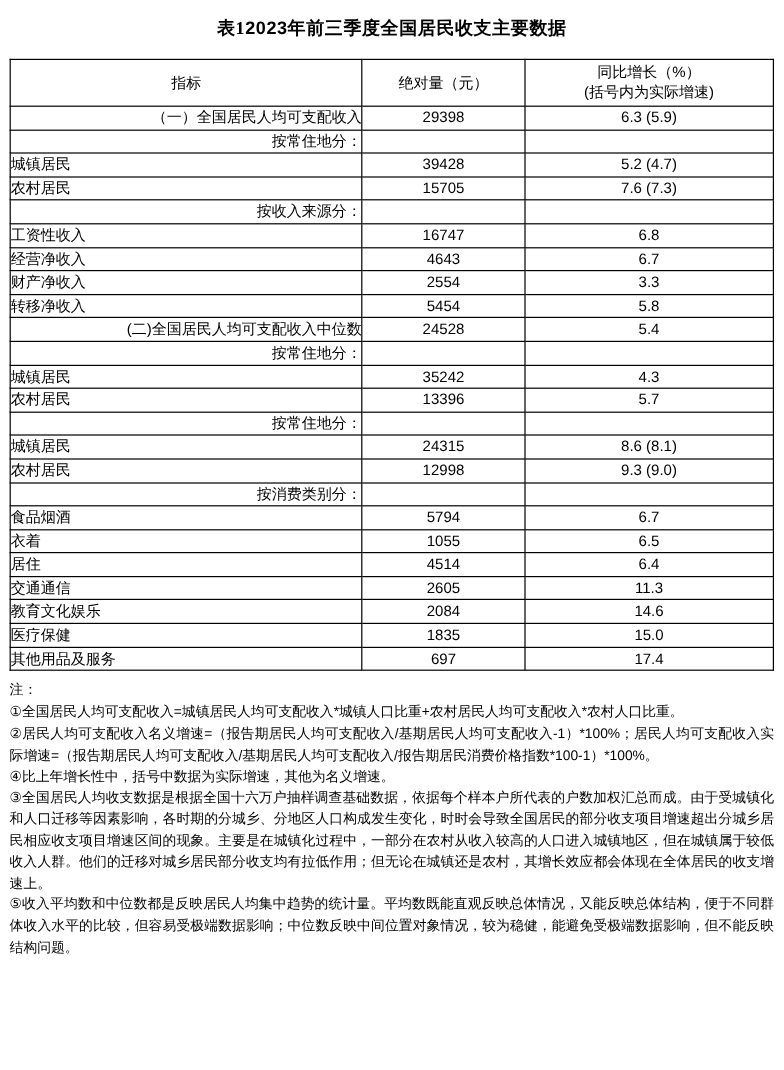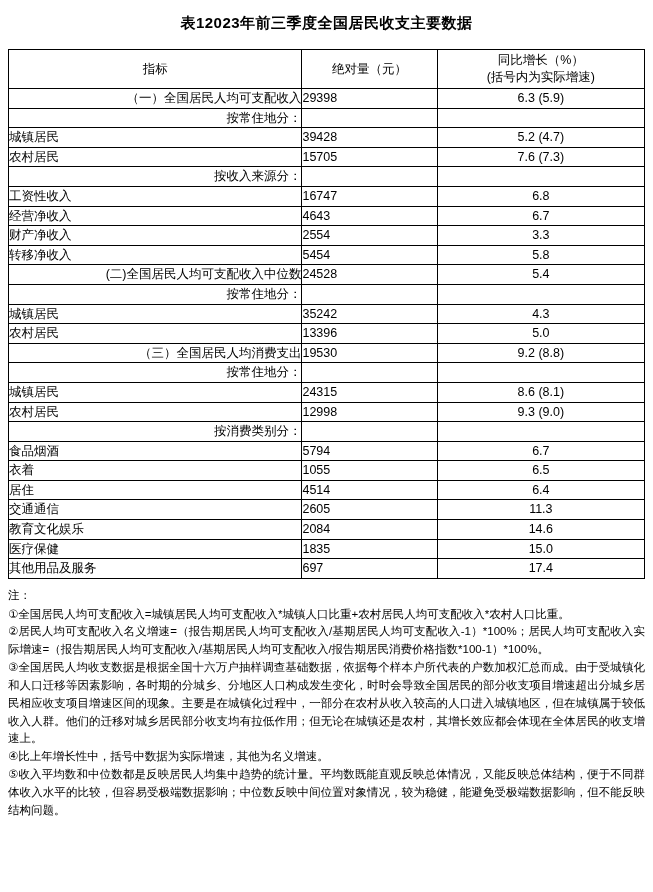--- a/index.html
+++ b/index.html
@@ -22,20 +22,21 @@
   }
   .title {
     text-align: center;
     font-size: 15px;
     font-weight: bold;
     padding: 14px 0 16px 0;
     letter-spacing: 0.5px;
   }
   .title .tnum {
     margin-right: 0;
+    font-family: Liberation Serif, serif;
   }
   table.data {
     border-collapse: collapse;
     width: 637px;
     margin: 0 auto;
     table-layout: fixed;
   }
   table.data th, table.data td {
     border: 1px solid #000000;
     padding: 0;
@@ -55,21 +56,21 @@
   table.data tbody td {
     height: 18.6px;
     font-size: 12.5px;
     line-height: 18.6px;
   }
   td.ind {
     padding-left: 6px;
     white-space: nowrap;
   }
   td.num {
-    text-align: left;
+    text-align: center;
     padding-right: 42px;
   }
   td.yoy {
     text-align: center;
     padding-right: 24px;
   }
   .indent0 { padding-left: 6px; text-align: right; }
   .indent2 { padding-left: 36px; margin-top: 36px; }
 
   .notes {
@@ -169,26 +170,21 @@
           <td class="yoy"></td>
         </tr>
         <tr>
           <td class="ind indent2">城镇居民</td>
           <td class="num">35242</td>
           <td class="yoy">4.3</td>
         </tr>
         <tr>
           <td class="ind indent2">农村居民</td>
           <td class="num">13396</td>
-          <td class="yoy">5.0</td>
-        </tr>
-        <tr>
-          <td class="ind indent0">（三）全国居民人均消费支出</td>
-          <td class="num">19530</td>
-          <td class="yoy">9.2 (8.8)</td>
+          <td class="yoy">5.7</td>
         </tr>
         <tr>
           <td class="ind indent0">按常住地分：</td>
           <td class="num"></td>
           <td class="yoy"></td>
         </tr>
         <tr>
           <td class="ind indent2">城镇居民</td>
           <td class="num">24315</td>
           <td class="yoy">8.6 (8.1)</td>
@@ -239,19 +235,19 @@
           <td class="yoy">17.4</td>
         </tr>
       </tbody>
   </table>
 
   <div class="notes">
     <p class="note-head">注：</p>
     <div id="notes-list">
         <p>①全国居民人均可支配收入=城镇居民人均可支配收入*城镇人口比重+农村居民人均可支配收入*农村人口比重。</p>
         <p>②居民人均可支配收入名义增速=（报告期居民人均可支配收入/基期居民人均可支配收入-1）*100%；居民人均可支配收入实际增速=（报告期居民人均可支配收入/基期居民人均可支配收入/报告期居民消费价格指数*100-1）*100%。</p>
+        <p>④比上年增长性中，括号中数据为实际增速，其他为名义增速。</p>
         <p>③全国居民人均收支数据是根据全国十六万户抽样调查基础数据，依据每个样本户所代表的户数加权汇总而成。由于受城镇化和人口迁移等因素影响，各时期的分城乡、分地区人口构成发生变化，时时会导致全国居民的部分收支项目增速超出分城乡居民相应收支项目增速区间的现象。主要是在城镇化过程中，一部分在农村从收入较高的人口进入城镇地区，但在城镇属于较低收入人群。他们的迁移对城乡居民部分收支均有拉低作用；但无论在城镇还是农村，其增长效应都会体现在全体居民的收支增速上。</p>
-        <p>④比上年增长性中，括号中数据为实际增速，其他为名义增速。</p>
         <p>⑤收入平均数和中位数都是反映居民人均集中趋势的统计量。平均数既能直观反映总体情况，又能反映总体结构，便于不同群体收入水平的比较，但容易受极端数据影响；中位数反映中间位置对象情况，较为稳健，能避免受极端数据影响，但不能反映结构问题。</p>
       </div>
   </div>
 
 </div>
 
 </body></html>

